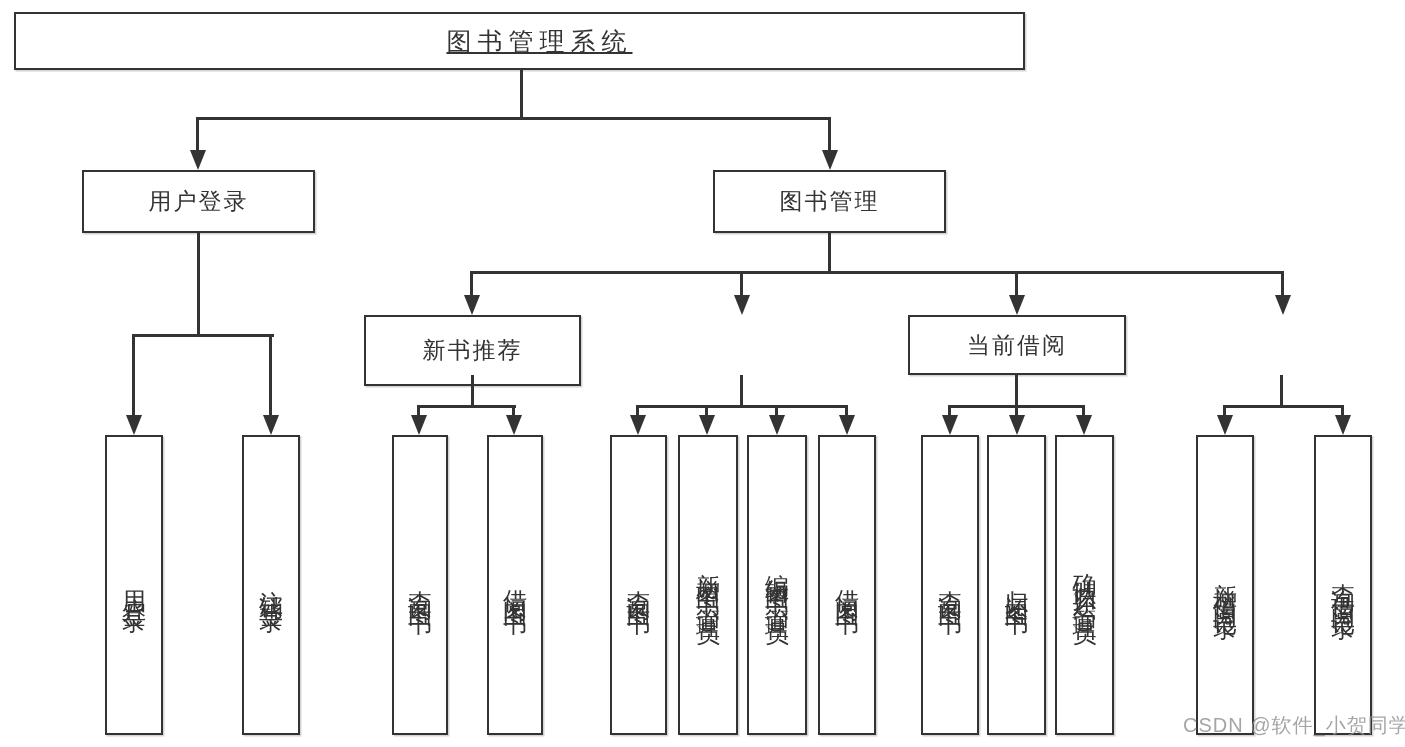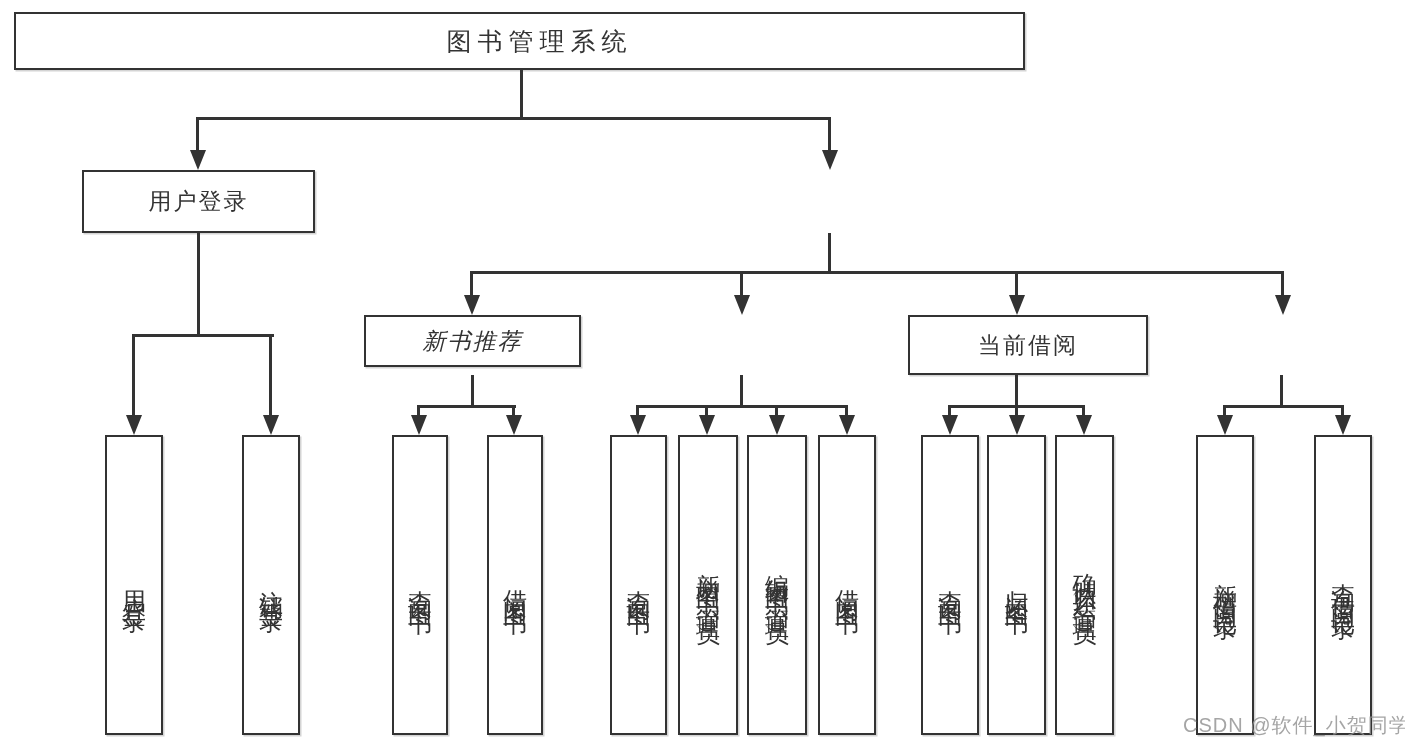--- a/index.html
+++ b/index.html
@@ -17,21 +17,21 @@
     position: absolute;
     background: #ffffff;
     border: 2px solid #333333;
     box-shadow: 1.5px 1.5px 0 rgba(60,60,60,0.22);
     color: #333333;
     display: flex;
     align-items: center;
     justify-content: center;
   }
   .hnode { font-size: 23px; letter-spacing: 2px; white-space: nowrap; }
-  .rootnode { font-size: 25px; letter-spacing: 6px; }
+  .rootnode { font-size: 25px; letter-spacing: 6px; text-decoration: underline; }
   .rootnode .lbl { padding-left: 40px; }
   .vnode span {
     writing-mode: vertical-rl;
     text-orientation: mixed;
     letter-spacing: 7px;
     font-size: 24px;
     line-height: 1;
     white-space: nowrap;
   }
   
@@ -66,20 +66,23 @@
     <div class="v" style="left:520px; top:70px;  height:49px;"></div>
     <div class="h" style="left:196px; top:117px; width:635px;"></div>
     <div class="v" style="left:196px; top:117px; height:35px;"></div>
     <div class="v" style="left:828px; top:117px; height:35px;"></div>
     <div class="ar" style="left:190px; top:150px;"></div>
     <div class="ar" style="left:822px; top:150px;"></div>
   </div>
 
   <div class="box hnode" style="left:82px; top:170px; width:233px; height:63px;">
     <span>用户登录</span>
+  </div>
+  <div class="box hnode" style="left:713px; top:170px; width:233px; height:63px;">
+    <span>图书管理</span>
   </div>
 
   <div>
     <div class="v" style="left:197px; top:233px; height:104px;"></div>
     <div class="h" style="left:132px; top:334px; width:142px;"></div>
     <div class="v" style="left:132px; top:334px; height:83px;"></div>
     <div class="v" style="left:269px; top:334px; height:83px;"></div>
     <div class="ar" style="left:126px; top:415px;"></div>
     <div class="ar" style="left:263px; top:415px;"></div>
   </div>
@@ -90,24 +93,24 @@
     <div class="v" style="left:470px;  top:271px; height:26px;"></div>
     <div class="v" style="left:740px;  top:271px; height:26px;"></div>
     <div class="v" style="left:1015px; top:271px; height:26px;"></div>
     <div class="v" style="left:1281px; top:271px; height:26px;"></div>
     <div class="ar" style="left:464px;  top:295px;"></div>
     <div class="ar" style="left:734px;  top:295px;"></div>
     <div class="ar" style="left:1009px; top:295px;"></div>
     <div class="ar" style="left:1275px; top:295px;"></div>
   </div>
 
-  <div class="box hnode" style="left:364px; top:315px; width:217px; height:52px;font-style:italic;">
+  <div class="box hnode" style="left:364px; top:315px; width:217px; height:71px;">
     <span>新书推荐</span>
   </div>
-  <div class="box hnode" style="left:908px; top:315px; width:240px; height:60px;font-family:Liberation Mono, monospace;">
+  <div class="box hnode" style="left:908px; top:315px; width:218px; height:60px;font-family:Liberation Mono, monospace;">
     <span>当前借阅</span>
   </div>
 
   <div>
     <div class="v" style="left:471px; top:375px; height:33px;"></div>
     <div class="h" style="left:417px; top:405px; width:99px;"></div>
     <div class="v" style="left:417px; top:405px; height:12px;"></div>
     <div class="v" style="left:512px; top:405px; height:12px;"></div>
     <div class="ar" style="left:411px; top:415px;"></div>
     <div class="ar" style="left:506px; top:415px;"></div>

